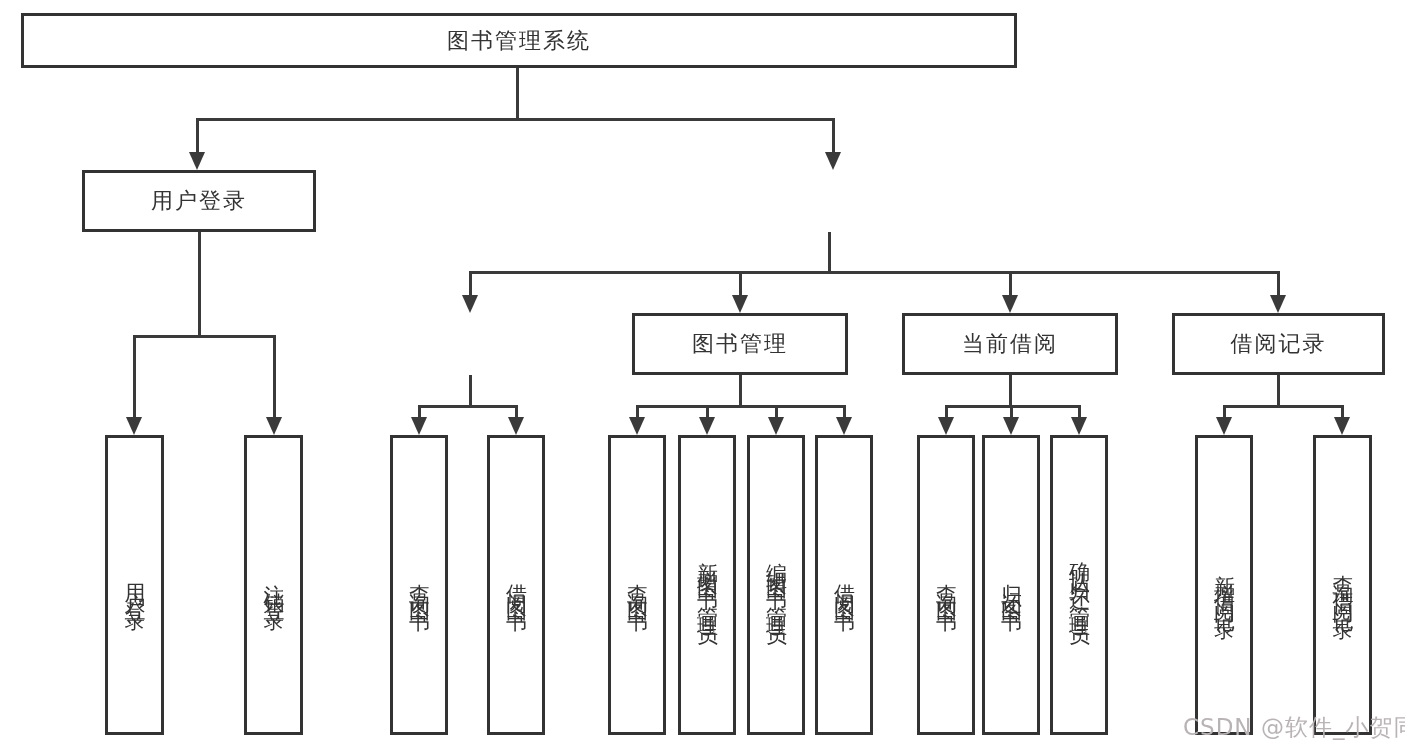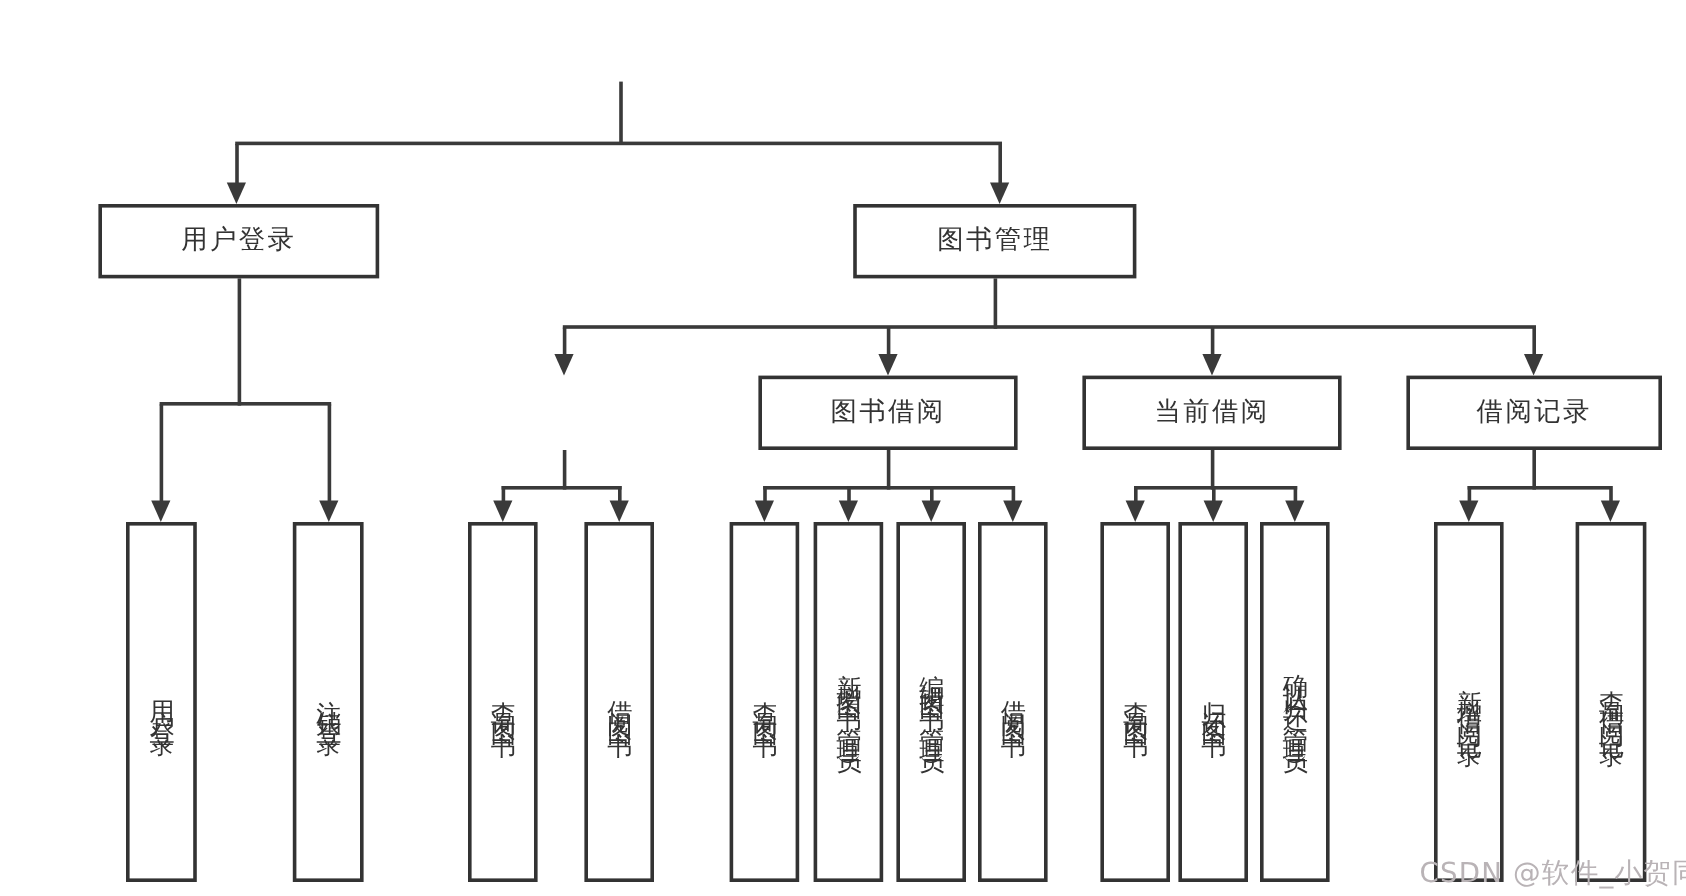--- a/index.html
+++ b/index.html
@@ -35,32 +35,32 @@
     position:absolute; left:1183px; top:712px;
     font-size:23px; letter-spacing:1px; color:#b9b3b6;
     z-index:10; white-space:nowrap;
   }
 </style>
 </head>
 <body>
 
 <div id="canvas">
 
+  <div class="node" style="left:21px;top:13px;width:996px;height:55px;">
+    <span>图书管理系统</span>
+  </div>
 
   <div class="node" style="left:82px;top:170px;width:234px;height:62px;">
     <span>用户登录</span>
   </div>
 
-  <div class="node" style="left:711px;top:170px;width:236px;height:62px;">
-    <span>图书管理</span>
-  </div>
 
 
   <div class="node" style="left:632px;top:313px;width:216px;height:62px;">
-    <span>图书借阅</span>
+    <span>图书管理</span>
   </div>
 
   <div class="node" style="left:902px;top:313px;width:216px;height:62px;">
     <span>当前借阅</span>
   </div>
 
   <div class="node" style="left:1172px;top:313px;width:213px;height:62px;">
     <span>借阅记录</span>
   </div>
 

